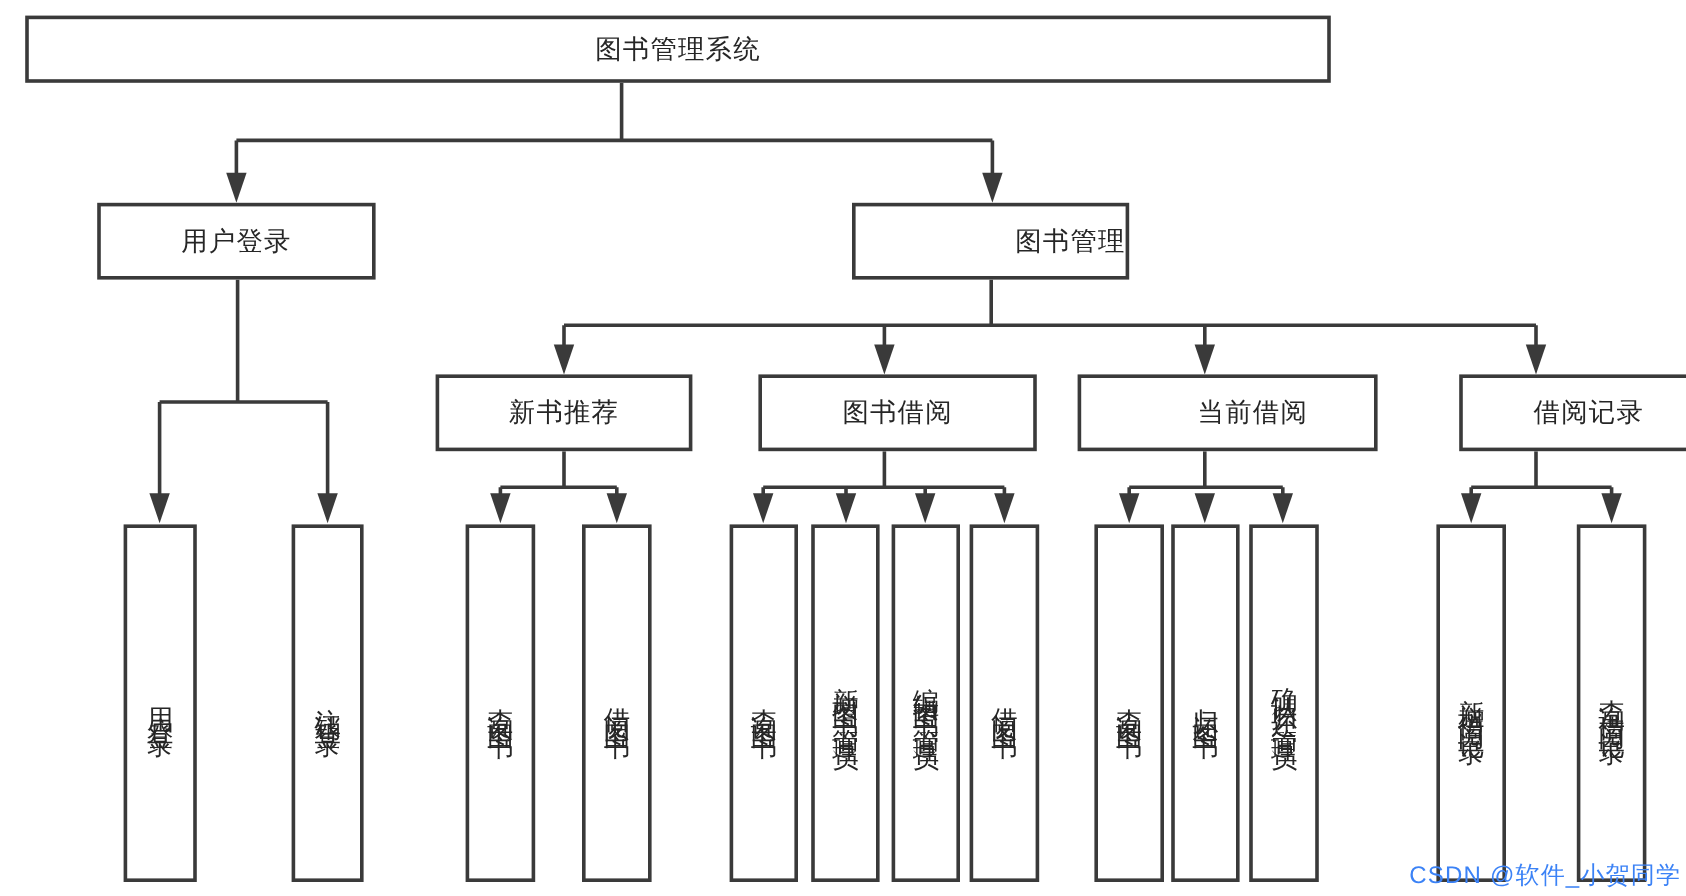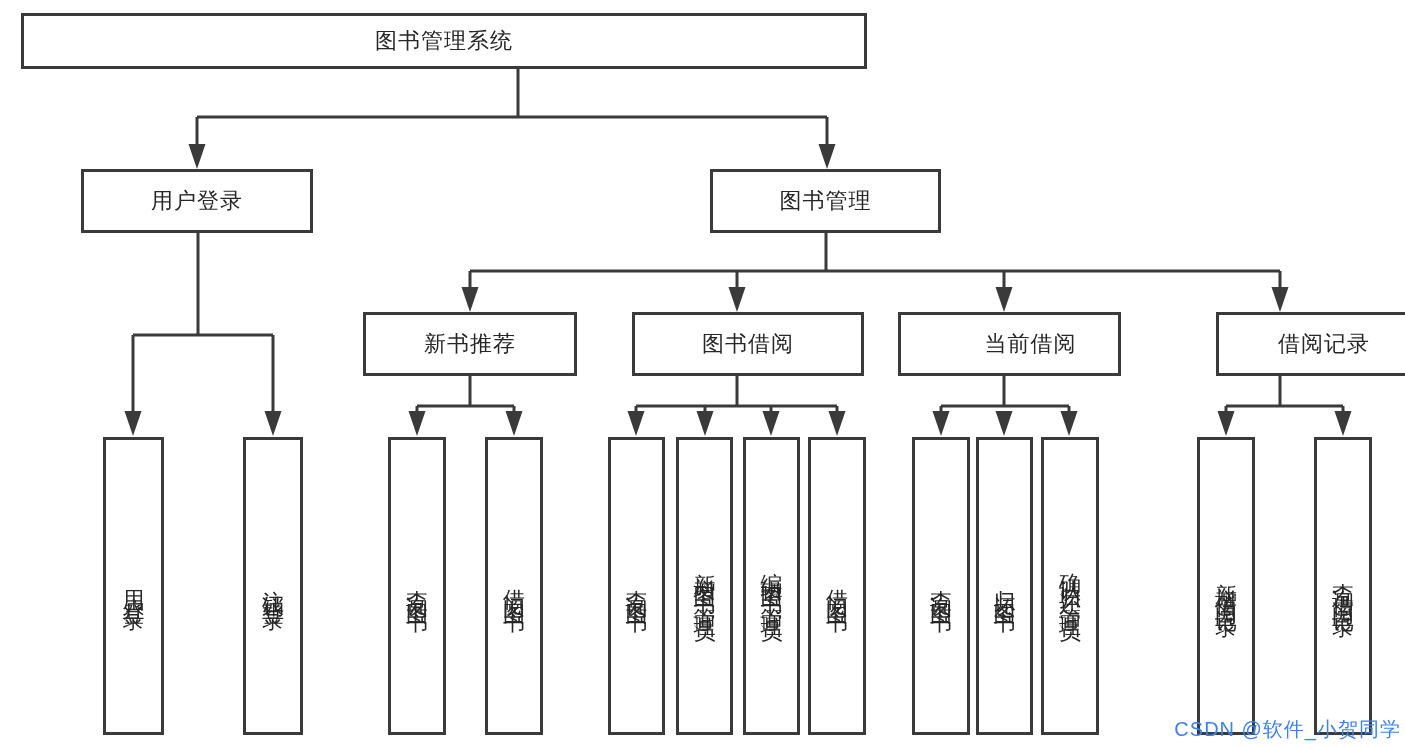--- a/index.html
+++ b/index.html
@@ -38,26 +38,26 @@
     white-space: nowrap;
   }
   .box .vlabel {
     writing-mode: vertical-rl;
     font-size: 22px;
     letter-spacing: 7px;
     white-space: nowrap;
     line-height: 1.1;
   }
   
-  .n-root            { left: 21px;   top: 13px;  width: 846px; height: 56px; }
+  .n-root            { left: 21px;   top: 13px;  width: 1088px; height: 56px; }
   .n-user-login      { left: 81px;   top: 169px; width: 232px;  height: 64px; }
-  .n-book-mgmt       { left: 710px;  top: 169px; width: 231px;  height: 64px; }
+  .n-book-mgmt       { left: 710px;  top: 169px; width: 231px;  height: 64px; justify-content: flex-end; }
   .n-new-book        { left: 363px;  top: 312px; width: 214px;  height: 64px; text-align: center; }
   .n-book-borrow     { left: 632px;  top: 312px; width: 232px;  height: 64px; }
-  .n-current-borrow  { left: 898px;  top: 312px; width: 223px;  height: 64px; padding-left: 42px; }
+  .n-current-borrow  { left: 898px;  top: 312px; width: 250px;  height: 64px; padding-left: 42px; }
   .n-borrow-records  { left: 1172px; top: 312px; width: 216px;  height: 64px; margin-left: 44px; }
   .leaf { top: 437px; height: 298px; }
   .l1  { left: 103px;  width: 61px; }
   .l2  { left: 243px;  width: 60px; }
   .l3  { left: 388px;  width: 58px; }
   .l4  { left: 485px;  width: 58px; }
   .l5  { left: 608px;  width: 57px; }
   .l6  { left: 676px;  width: 57px; }
   .l7  { left: 743px;  width: 57px; }
   .l8  { left: 808px;  width: 58px; }

